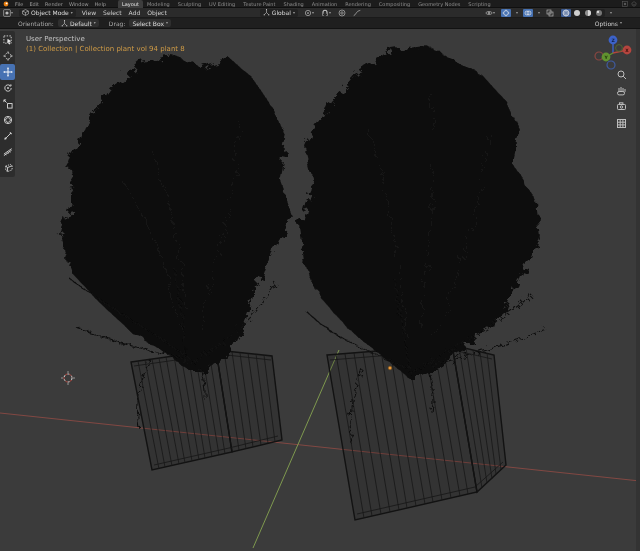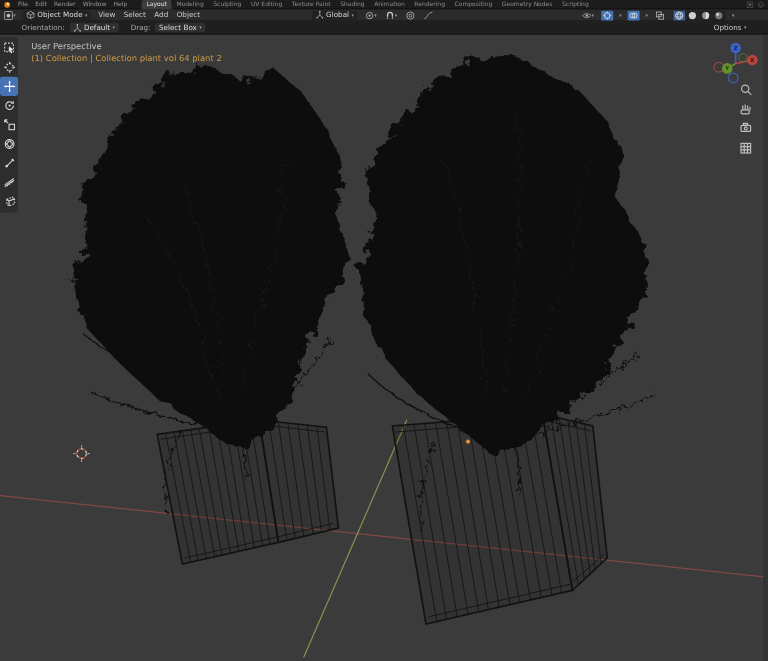--- a/index.html
+++ b/index.html
@@ -352,21 +352,21 @@
         </g>
         <g>
           <rect x="617.5" y="90.5" width="8" height="8"></rect>
           <path d="M620.2,90.5 V98.5 M622.9,90.5 V98.5 M617.5,93.2 H625.5 M617.5,95.9 H625.5"></path>
         </g>
       </g>
     </svg>
 
     <div class="overlayText">
       <div>User Perspective</div>
-      <div class="breadcrumb">(1) Collection | Collection plant vol 64 plant 2</div>
+      <div class="breadcrumb">(1) Collection | Collection plant vol 94 plant 8</div>
     </div>
 
     <div class="tools">
       <div class="tool">
         <svg width="10" height="10" viewBox="0 0 11 11" stroke="#d8d8d8" fill="none">
           <rect x="1" y="1" width="8" height="8" stroke-dasharray="1.6 1.4"></rect>
           <path d="M5,4 L9,7 L7,7.6 L8,10 L6.8,10.4 L6,8 L4.6,9 Z" fill="#e8e8e8" stroke="none"></path>
         </svg>
       </div>
       <div class="tool">

